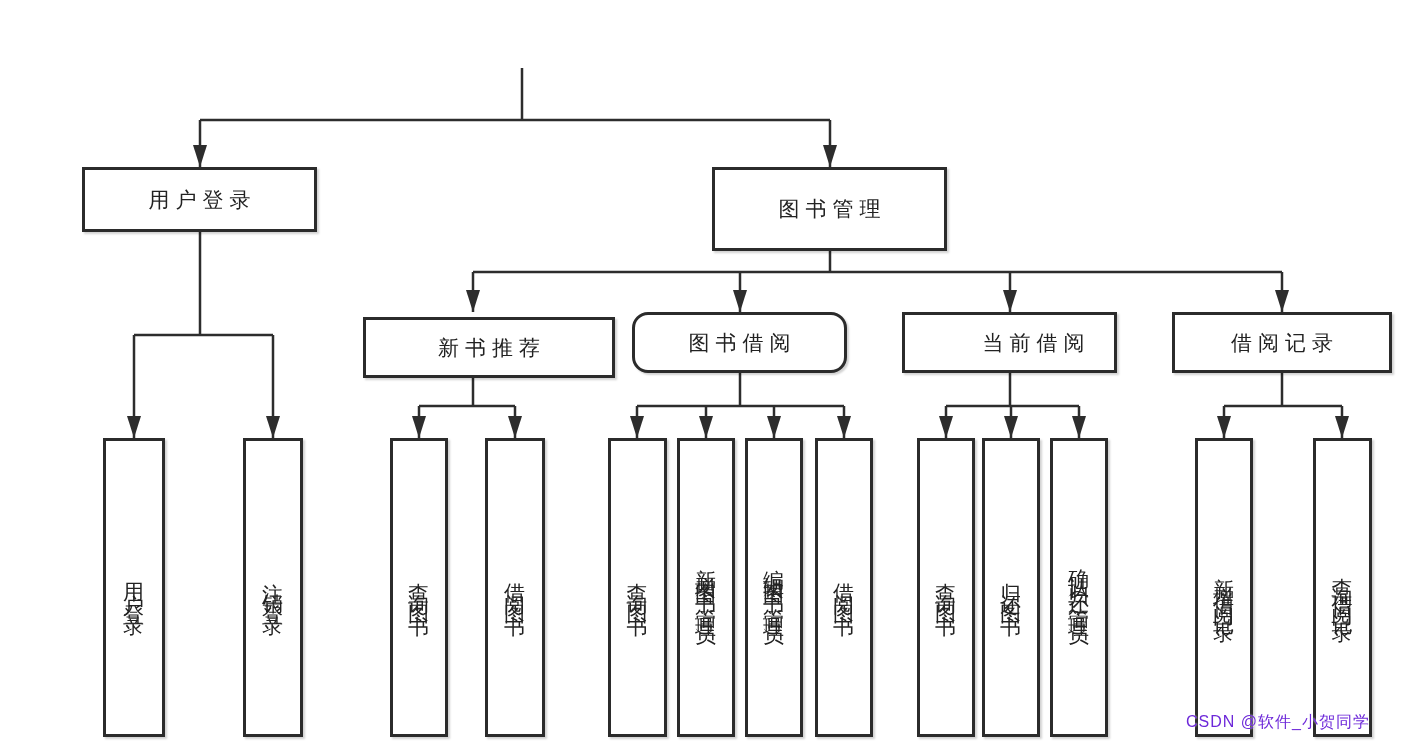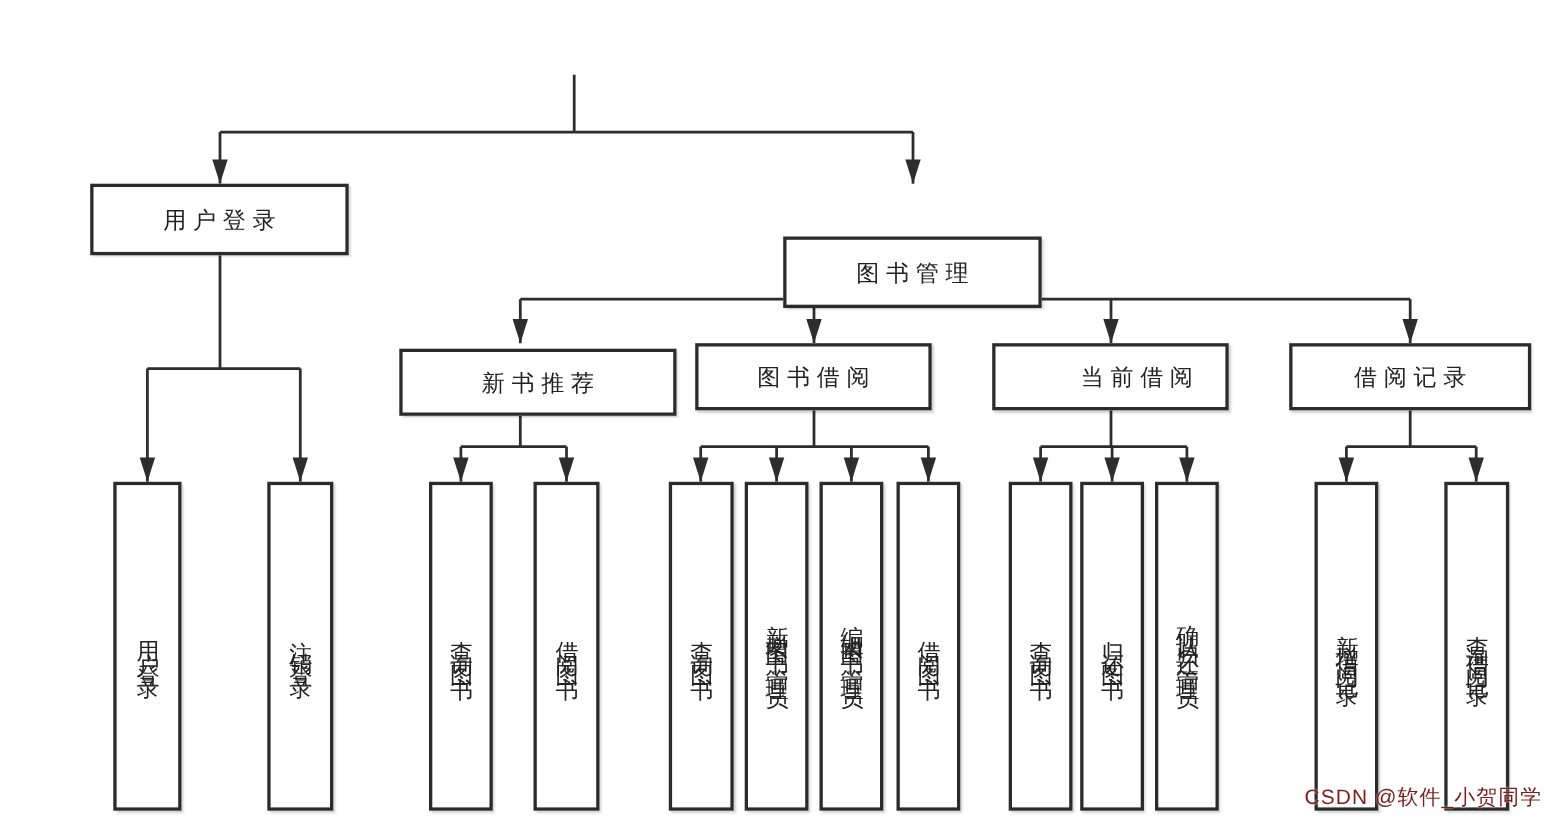--- a/index.html
+++ b/index.html
@@ -46,24 +46,24 @@
     color: #222222;
     line-height: 1;
   }
   .vlabel.med  { letter-spacing: 9px; }
   .vlabel.long { letter-spacing: 8px; }
 
   
   #root-box  { left: 20px;   top: 13px;  width: 1005px; height: 55px; }
 
   #b-login   { left: 82px;   top: 167px; width: 235px;  height: 65px; }
-  #b-mgmt    { left: 712px;  top: 167px; width: 235px;  height: 65px; margin-top: 48px; }
+  #b-mgmt    { left: 712px;  top: 167px; width: 235px;  height: 84px; }
 
   #g-newbook { left: 363px;  top: 317px; width: 252px;  height: 61px; }
-  #g-borrow  { left: 632px;  top: 312px; width: 215px;  height: 61px; }
+  #g-borrow  { left: 632px;  top: 312px; width: 215px;  height: 61px; border-radius: 16px; }
   #g-current { left: 902px;  top: 312px; width: 215px;  height: 61px; padding-left: 48px; }
   #g-records { left: 1172px; top: 312px; width: 220px;  height: 61px; }
 
   .leaf { top: 438px; height: 299px; }
   #l0  { left: 103px;  width: 62px; }
   #l1  { left: 243px;  width: 60px; }
   #l2  { left: 390px;  width: 58px; }
   #l3  { left: 485px;  width: 60px; }
   #l4  { left: 608px;  width: 59px; }
   #l5  { left: 677px;  width: 58px; }
@@ -72,23 +72,23 @@
   #l8  { left: 917px;  width: 58px; }
   #l9  { left: 982px;  width: 58px; }
   #l10 { left: 1050px; width: 58px; }
   #l11 { left: 1195px; width: 58px; }
   #l12 { left: 1313px; width: 59px; }
 
   #watermark {
     position: absolute;
     left: 1186px;
     top: 712px;
-    font-size: 19px;
+    font-size: 16px;
     letter-spacing: 1px;
-    color: #7f1d1d;
+    color: #6d28d9;
     text-shadow: 0 0 2px #ffffff;
     white-space: nowrap;
     z-index: 5;
   }
 </style>
 </head>
 <body>
 
 <div id="stage">
 

